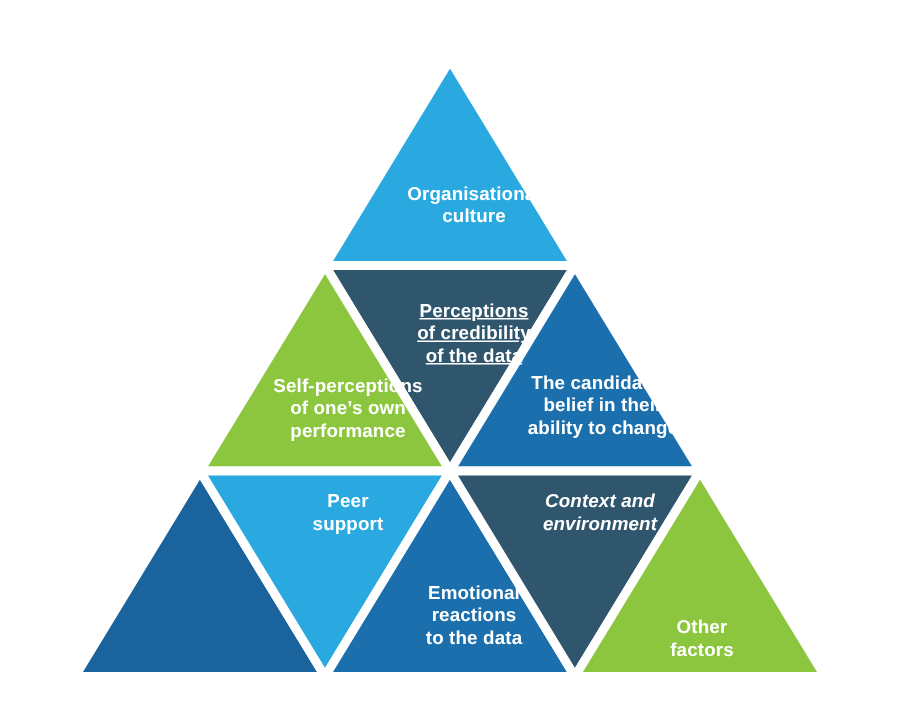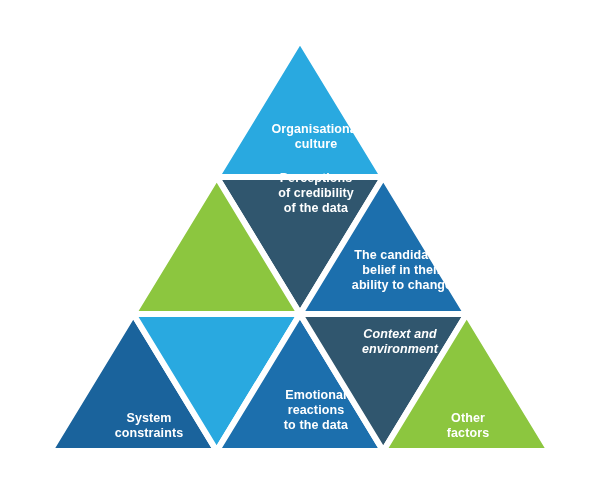--- a/index.html
+++ b/index.html
@@ -34,28 +34,31 @@
       <polygon points="383.3,177 300,314 466.7,314" fill="#1C6FAD" stroke="#ffffff" stroke-width="6" stroke-linejoin="round"></polygon>
       <polygon points="133.3,314 50,451 216.7,451" fill="#1A639C" stroke="#ffffff" stroke-width="6" stroke-linejoin="round"></polygon>
       <polygon points="133.3,314 300,314 216.7,451" fill="#29A9E0" stroke="#ffffff" stroke-width="6" stroke-linejoin="round"></polygon>
       <polygon points="300,314 216.7,451 383.3,451" fill="#1C6FAD" stroke="#ffffff" stroke-width="6" stroke-linejoin="round"></polygon>
       <polygon points="300,314 466.7,314 383.3,451" fill="#30566E" stroke="#ffffff" stroke-width="6" stroke-linejoin="round"></polygon>
       <polygon points="466.7,314 383.3,451 550,451" fill="#8CC63F" stroke="#ffffff" stroke-width="6" stroke-linejoin="round"></polygon>
     </svg>
   <div class="labels">
       <div class="tri-label" style="left: 230px; top: 122px; width: 140px;">Organisational
 culture</div>
-      <div class="tri-label" style="left: 230px; top: 171px; width: 140px;">Perceptions
+      <div class="tri-label" style="left: 230px; top: 200px; width: 140px; text-decoration: underline;">Perceptions
 of credibility
 of the data</div>
+      <div class="tri-label" style="left: 141px; top: 250px; width: 150px;">Self-perceptions
+of one’s own
+performance</div>
       <div class="tri-label" style="left: 311px; top: 248px; width: 150px;">The candidate’s
 belief in their
 ability to change</div>
-      <div class="tri-label" style="left: 73px; top: 411px; width: 120px;">System
-constraints</div>
+      <div class="tri-label" style="left: 156px; top: 327px; width: 120px;">Peer
+support</div>
       <div class="tri-label" style="left: 240px; top: 388px; width: 120px;">Emotional
 reactions
 to the data</div>
       <div class="tri-label" style="left: 319px; top: 327px; width: 130px; font-style: italic;">Context and
 environment</div>
       <div class="tri-label" style="left: 392px; top: 411px; width: 120px;">Other
 factors</div>
     </div>
 </div>
 

